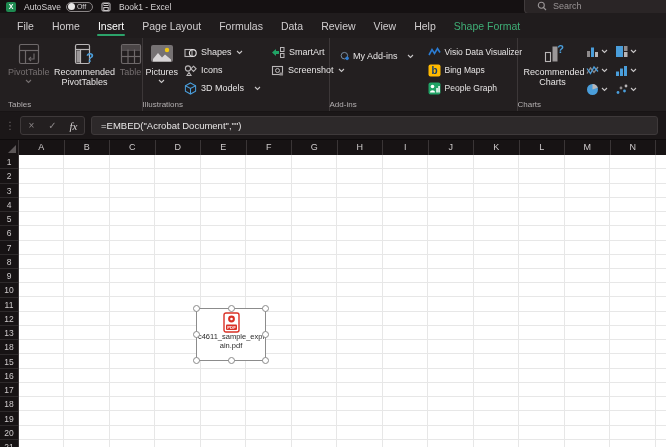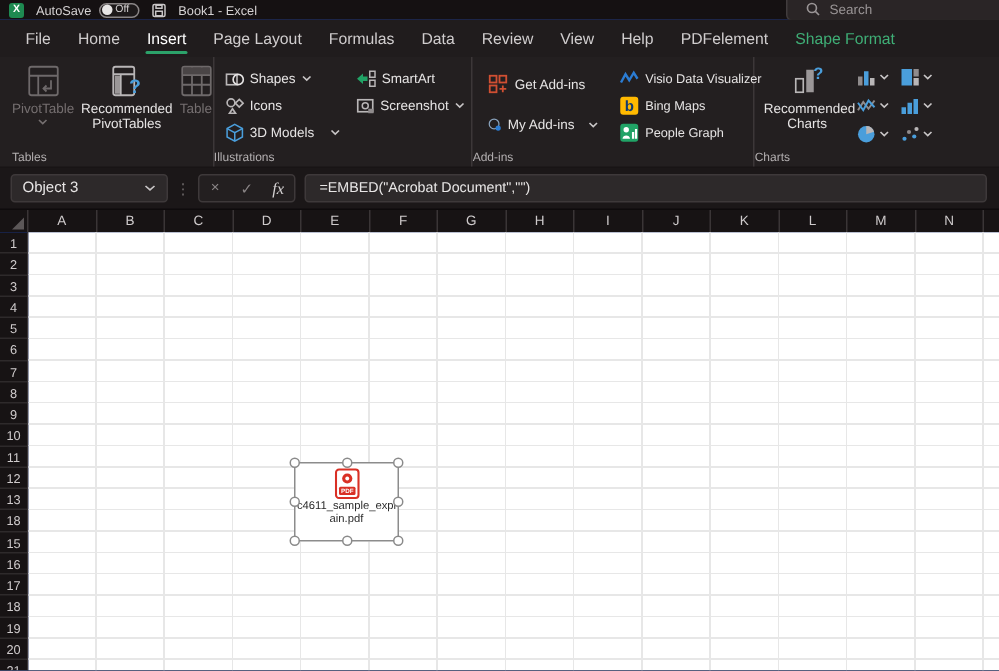--- a/index.html
+++ b/index.html
@@ -121,21 +121,20 @@
   <div id="tabrow">
     <div class="tab">File</div>
     <div class="tab">Home</div>
     <div class="tab selected">Insert</div>
     <div class="tab">Page Layout</div>
     <div class="tab">Formulas</div>
     <div class="tab">Data</div>
     <div class="tab">Review</div>
     <div class="tab">View</div>
     <div class="tab">Help</div>
-    <div class="tab">PDFelement</div>
     <div class="tab contextual">Shape Format</div>
   </div>
 
   <div id="ribbon">
 
     <div class="group g-tables">
       <div class="grow">
         <div class="bigbtn disabled">
           <svg width="22" height="22" viewBox="0 0 22 22">
               <g fill="none" stroke="#6e696a" stroke-width="1.2">
@@ -177,20 +176,33 @@
               <rect x="2" y="2" width="18" height="4.5" fill="#4a4546"></rect>
             </svg>
           <div class="lbl">Table</div>
         </div>
       </div>
       <div class="glabel">Tables</div>
     </div>
 
     <div class="group g-illus">
       <div class="grow">
+        <div class="bigbtn" style="width:38px">
+          <svg width="24" height="22" viewBox="0 0 24 22">
+              <rect x="1" y="2" width="22" height="17" rx="2" fill="#767273"></rect>
+              <path d="M3 16l5-6 4 4.5 3-3 6 5v2H3z" fill="#d8d5d6"></path>
+              <circle cx="17" cy="7" r="2.2" fill="#f2c811"></circle>
+            </svg>
+          <div class="lbl">Pictures</div>
+          <span class="chev">
+              <svg width="7" height="5" viewBox="0 0 7 5">
+                <path d="M1 1l2.5 2.4L6 1" stroke="currentColor" stroke-width="1.1" fill="none"></path>
+              </svg>
+            </span>
+        </div>
         <div class="btncol">
           <div class="smallbtn">
             <svg width="13" height="13" viewBox="0 0 13 13">
                 <rect x="1" y="3.5" width="7" height="7" fill="none" stroke="#b9b6b7" stroke-width="1.1"></rect>
                 <circle cx="8.8" cy="7" r="3.4" fill="none" stroke="#e6e4e4" stroke-width="1.1"></circle>
               </svg>
             <span>Shapes</span>
             <span class="chev">
                 <svg width="7" height="5" viewBox="0 0 7 5">
                   <path d="M1 1l2.5 2.4L6 1" stroke="currentColor" stroke-width="1.1" fill="none"></path>
@@ -243,31 +255,20 @@
               </span>
           </div>
         </div>
       </div>
       <div class="glabel">Illustrations</div>
     </div>
 
     <div class="group g-addins">
       <div class="grow">
         <div class="btncol left">
-          <div class="smallbtn">
-            <svg width="14" height="14" viewBox="0 0 14 14">
-                <g fill="none" stroke="#d04f32" stroke-width="1.2">
-                  <rect x="1.5" y="1.5" width="4.5" height="4.5"></rect>
-                  <rect x="8" y="1.5" width="4.5" height="4.5"></rect>
-                  <rect x="1.5" y="8" width="4.5" height="4.5"></rect>
-                  <path d="M10.2 8v4.5M8 10.2h4.5"></path>
-                </g>
-              </svg>
-            <span>Get Add-ins</span>
-          </div>
           <div class="smallbtn">
             <svg width="14" height="14" viewBox="0 0 14 14">
                 <circle cx="6.5" cy="6.5" r="4.8" fill="none" stroke="#8aa3bd" stroke-width="1.2"></circle>
                 <circle cx="10.5" cy="10.5" r="2.6" fill="#2b7cd3"></circle>
               </svg>
             <span>My Add-ins</span>
             <span class="chev" style="margin-left:5px">
                 <svg width="7" height="5" viewBox="0 0 7 5">
                   <path d="M1 1l2.5 2.4L6 1" stroke="currentColor" stroke-width="1.1" fill="none"></path>
                 </svg>
@@ -385,28 +386,20 @@
                 </svg>
               </span>
           </div>
         </div>
       </div>
       <div class="glabel">Charts</div>
     </div>
   </div>
 
   <div id="fbar">
-    <div class="namebox">
-      <span class="nb-text">Object 3</span>
-      <span class="chev">
-          <svg width="8" height="5" viewBox="0 0 8 5">
-            <path d="M1 1l3 2.6L7 1" stroke="#c9c6c7" stroke-width="1.1" fill="none"></path>
-          </svg>
-        </span>
-    </div>
     <span class="fdots">⋮</span>
     <div class="fxbox">
       <span class="fxbtn">×</span>
       <span class="fxbtn">✓</span>
       <span class="fxbtn fx">fx</span>
     </div>
     <div class="ffield">=EMBED("Acrobat Document","")</div>
   </div>
 
   <div id="colheads">

